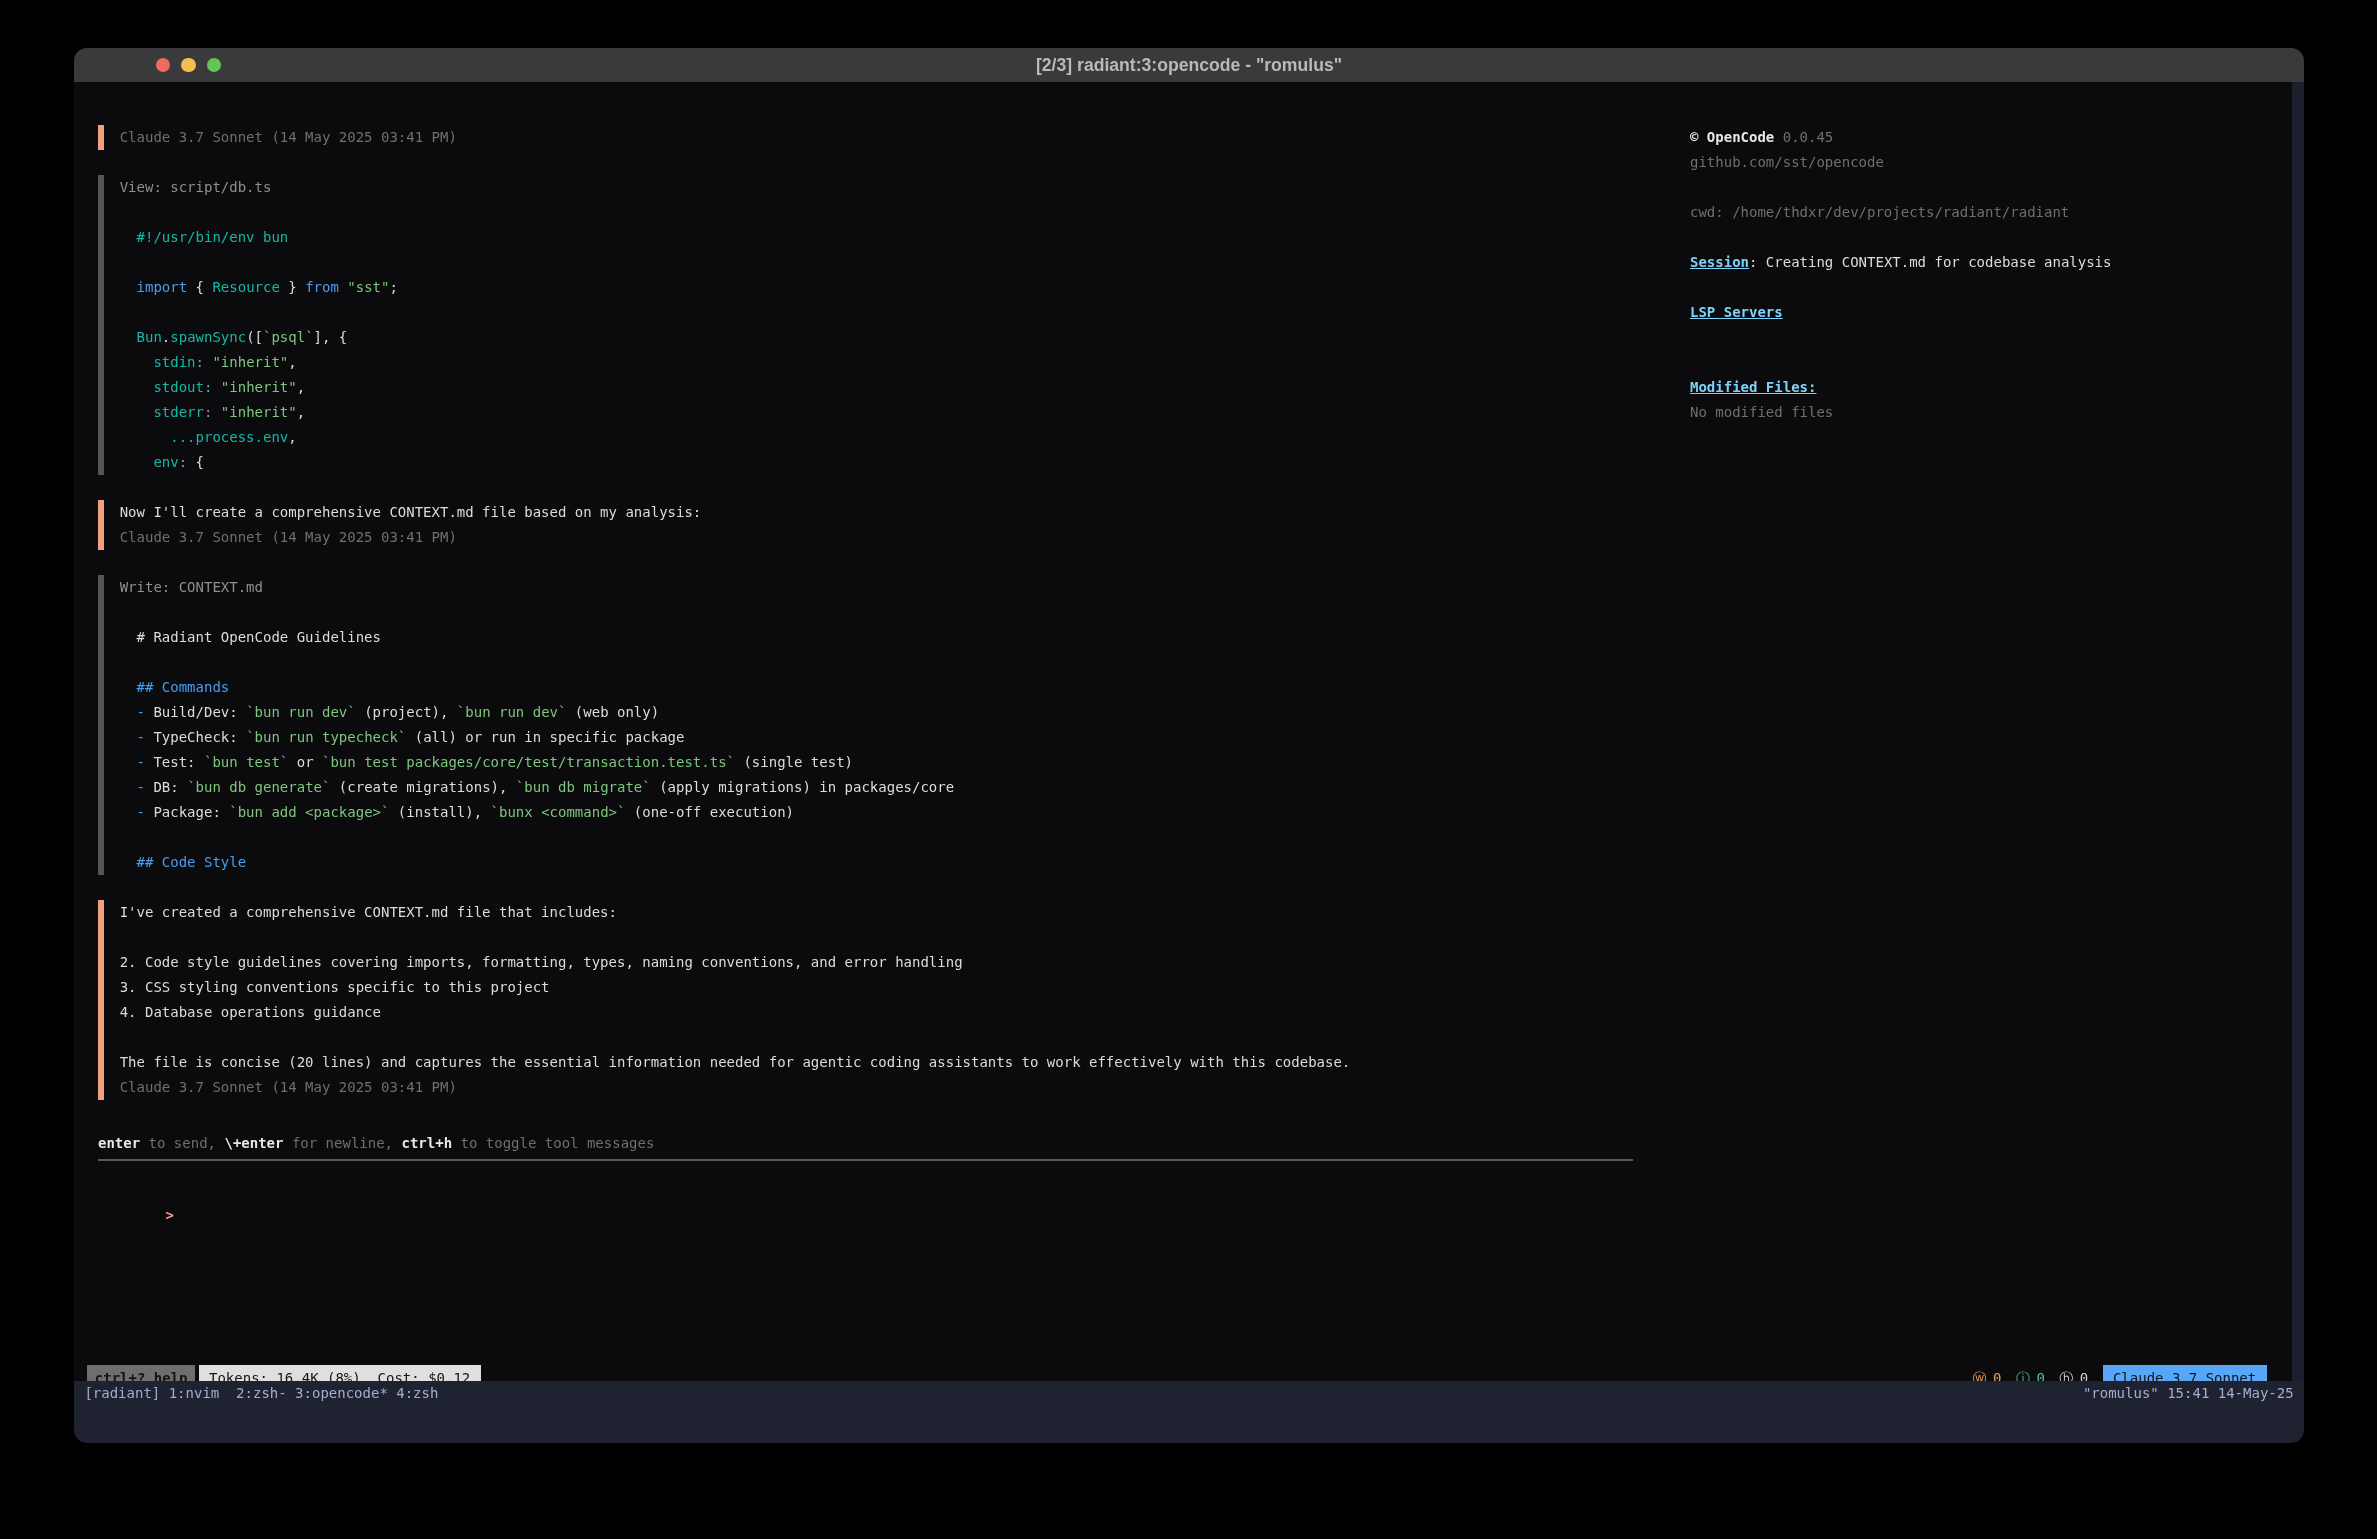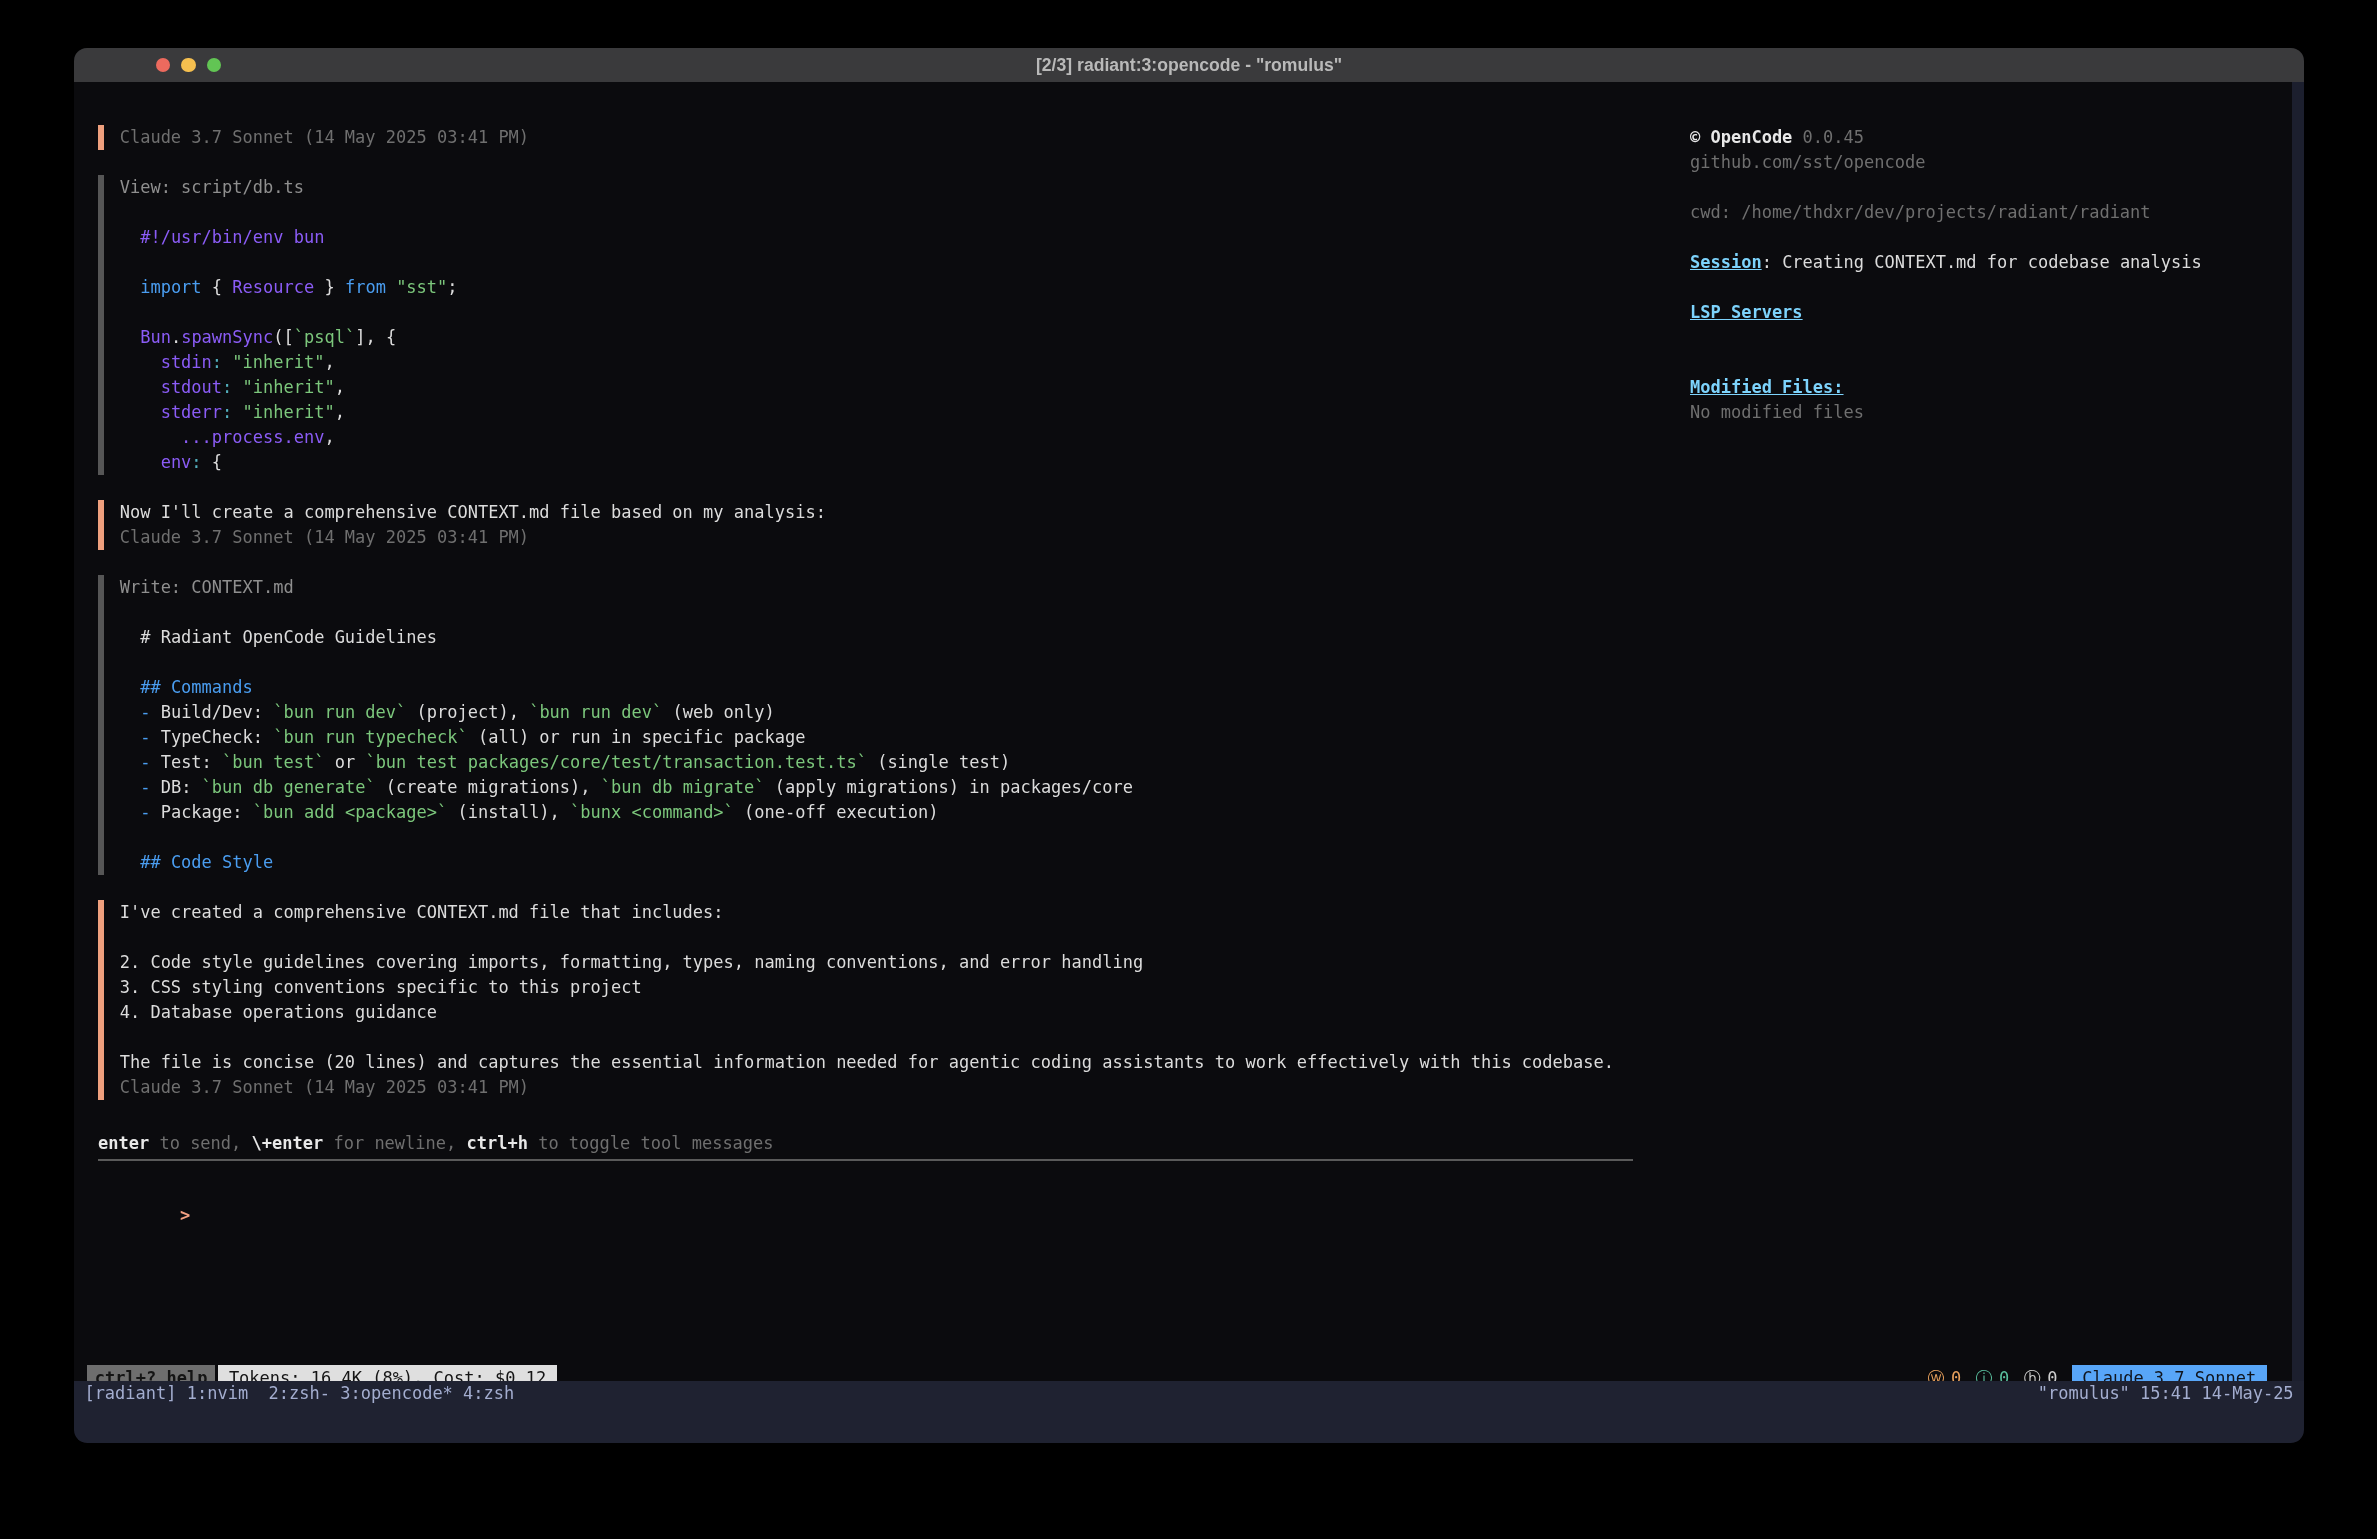--- a/index.html
+++ b/index.html
@@ -18,32 +18,32 @@
   .title-text{
     font-family:"Liberation Sans",sans-serif;font-weight:bold;font-size:17.6px;color:#b9b9b9;
   }
   .lights{position:absolute;left:82px;top:9.8px;display:flex;gap:11px;}
   .light{width:14.4px;height:14.4px;border-radius:50%;}
   .light.red{background:#ec6a5e;}
   .light.yellow{background:#f5bf4f;}
   .light.green{background:#62c554;}
   .term{
     position:absolute;left:0;top:34px;right:0;bottom:0;background:#0b0b0e;
-    border-radius:0 0 13px 13px;overflow:hidden;font-size:17px;line-height:25px;color:#dcdcdc;
+    border-radius:0 0 13px 13px;overflow:hidden;font-size:14px;line-height:25px;color:#dcdcdc;
   }
   .scrollstrip{position:absolute;right:0;top:0;width:12.4px;height:1311px;background:#1c1f2e;}
   .messages{position:absolute;left:24px;top:43px;width:1536px;}
   .block{border-left:6.5px solid #565656;padding-left:15.7px;margin-bottom:25px;}
   .block.assistant{border-color:#efa07e;}
   .line{min-height:25px;white-space:pre-wrap;}
   .t-w{color:#dcdcdc;}
   .t-b{color:#e8e8e8;font-weight:bold;}
   .t-g{color:#6f6f6f;}
   .t-gl{color:#8f8f8f;}
-  .t-ro{color:#8b5cf6;}
+  .t-ro{color:#14b8a6;}
   .t-bl{color:#4a9df0;}
   .t-gr{color:#7cc77c;}
   .t-cy{color:#53b0bd;}
   .t-ob{color:#7dd3fc;font-weight:bold;text-decoration:underline;}
   .hint{margin-top:31px;white-space:pre;}
   .separator{height:2px;background:#5a5a5a;margin-top:2.6px;margin-right:1.3px;}
   .prompt{margin-top:17px;color:#f2a083;font-weight:bold;}
   .sidebar{position:absolute;left:1616px;top:43px;width:561px;}
   .statusrow{
     position:absolute;left:13px;top:1283px;width:2192px;height:26px;

